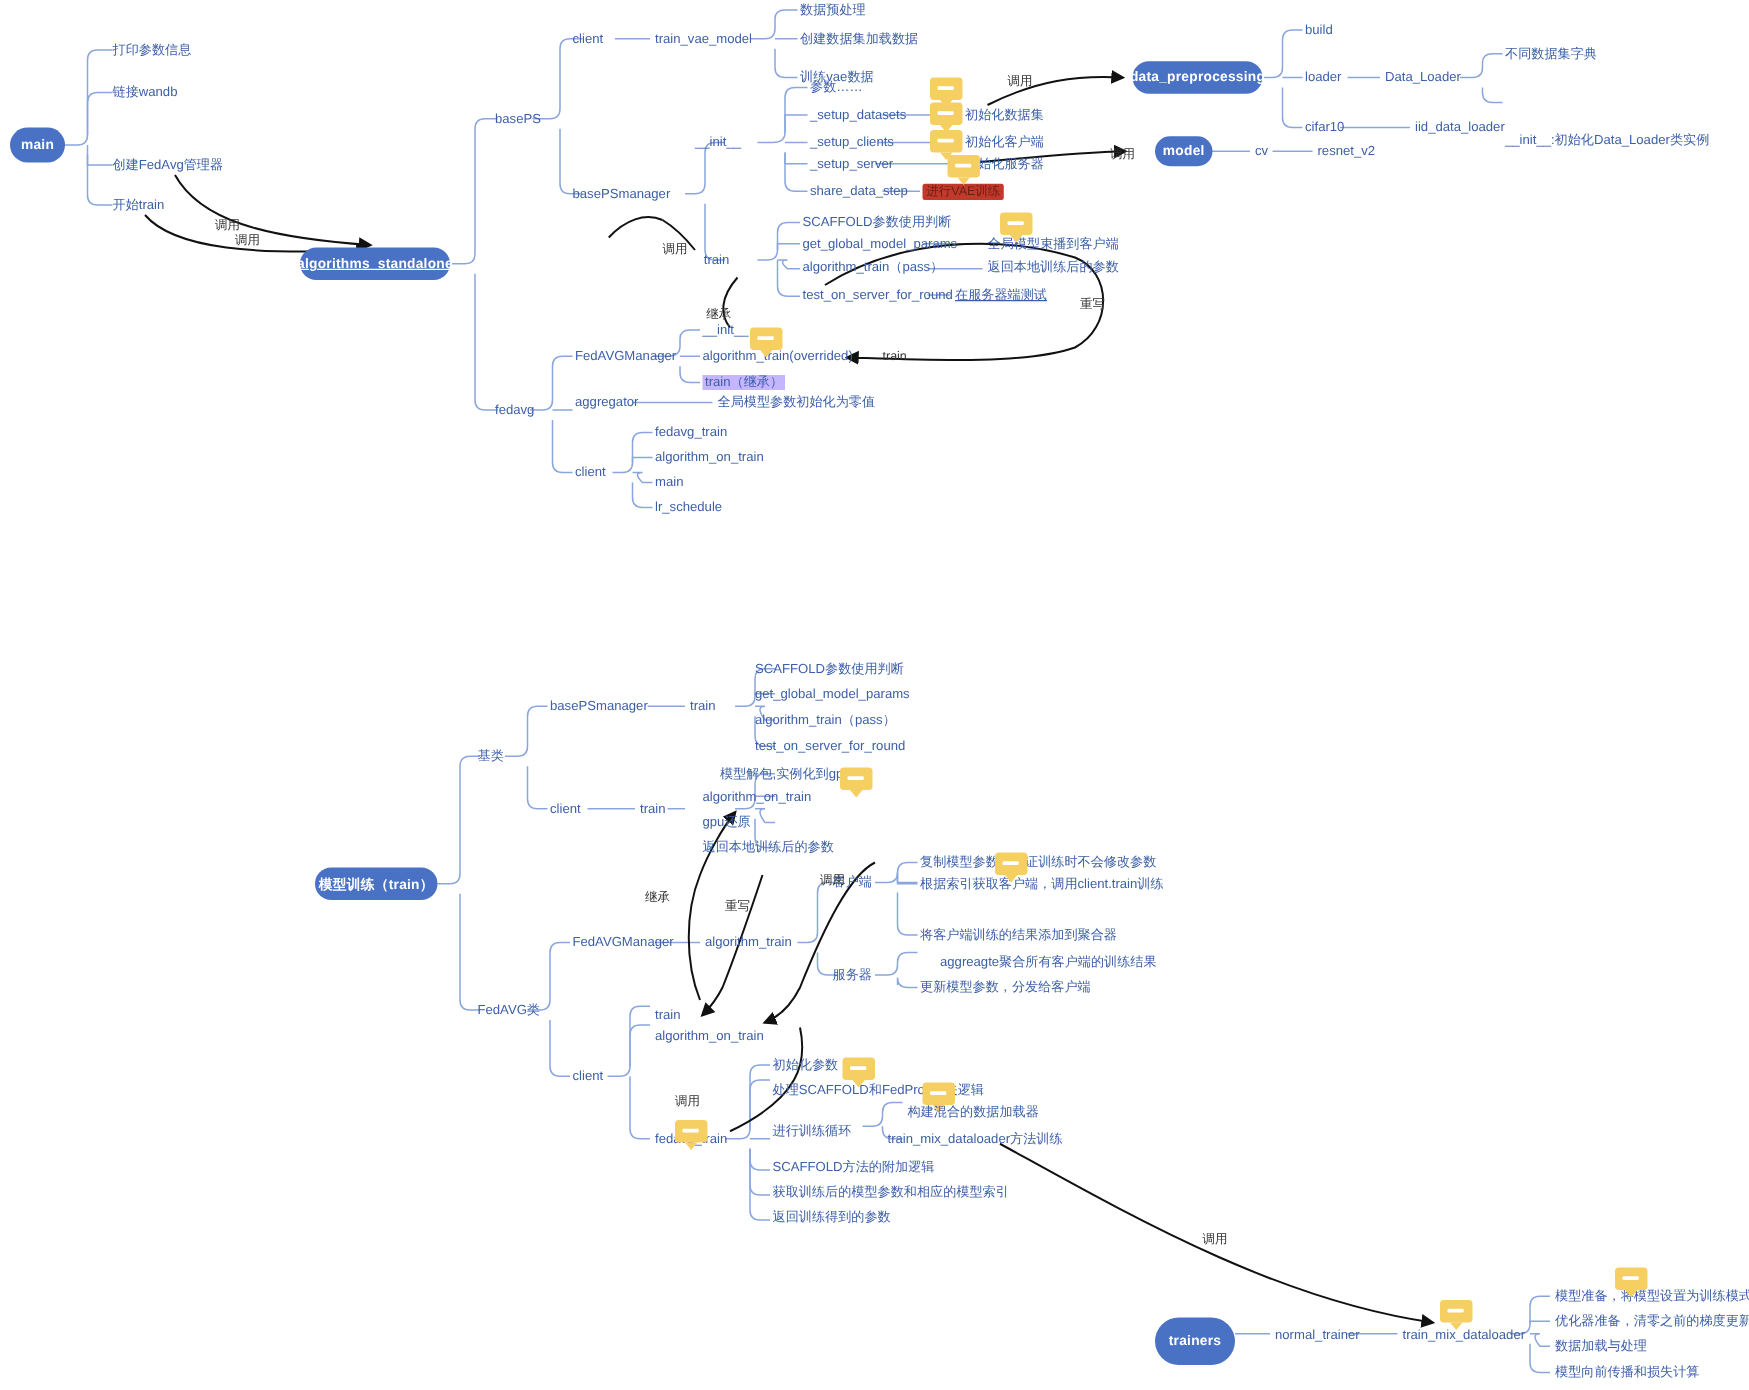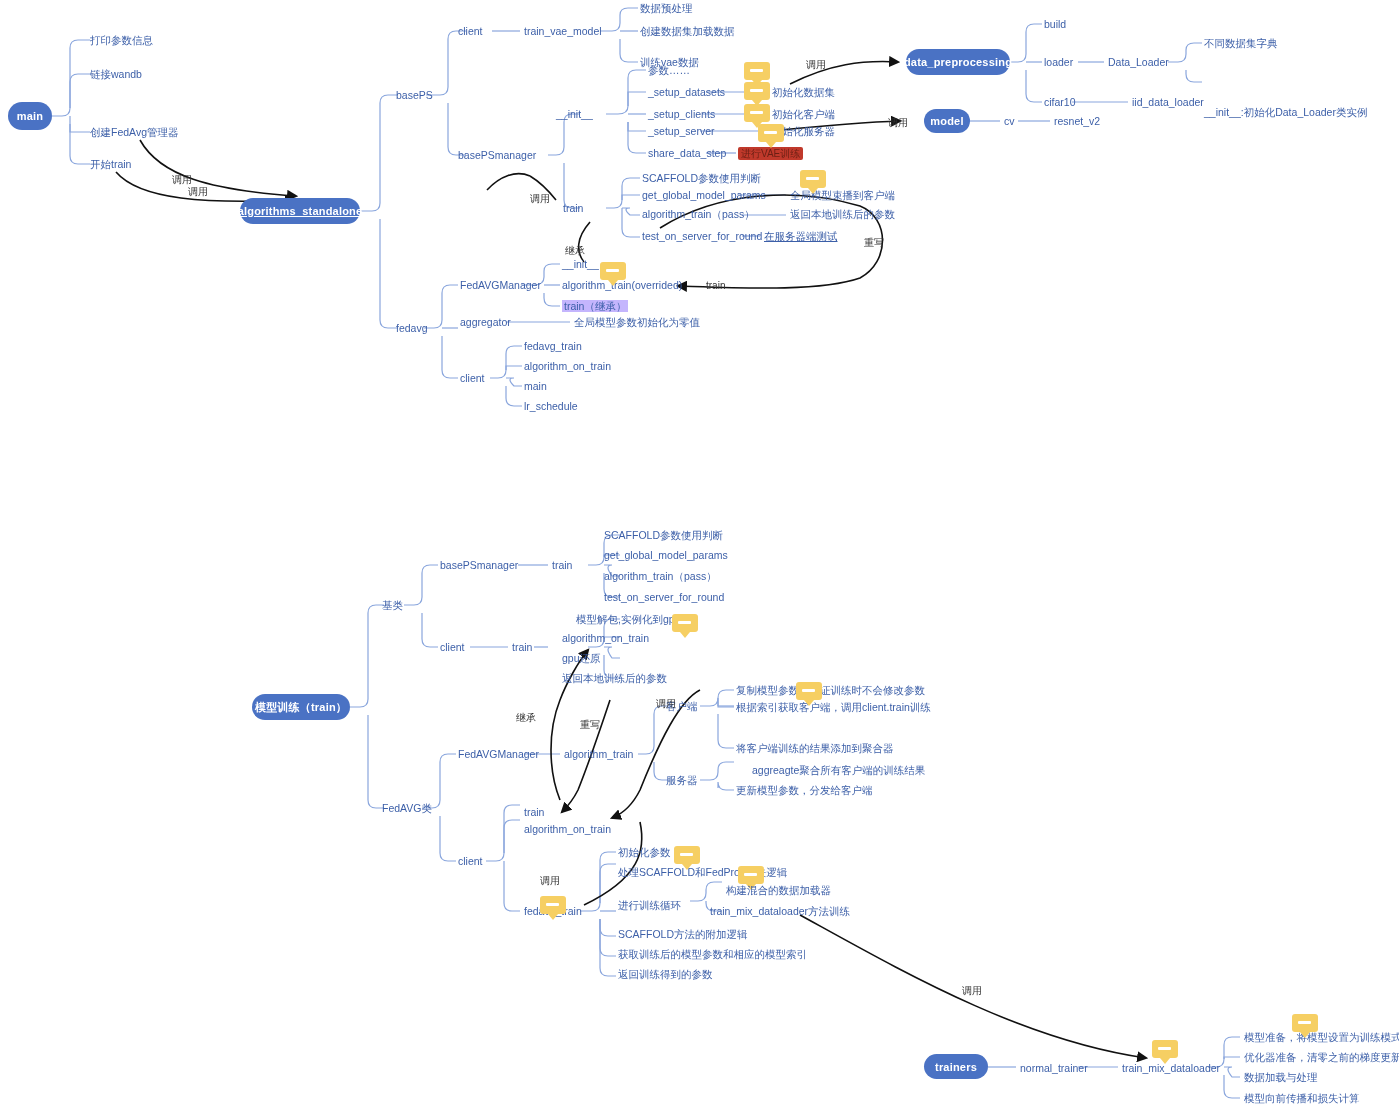--- a/index.html
+++ b/index.html
@@ -358,21 +358,21 @@
 
   <div class="node cn" style="left:726px;top:884px;">构建混合的数据加载器</div>
   <div class="node" style="left:710px;top:905px;">train_mix_dataloader方法训练</div>
 
   <div class="edgelabel" style="left:516px;top:711px;">继承</div>
   <div class="edgelabel" style="left:580px;top:718px;">重写</div>
   <div class="edgelabel" style="left:656px;top:697px;">调用</div>
   <div class="edgelabel" style="left:540px;top:874px;">调用</div>
   <div class="edgelabel" style="left:962px;top:984px;">调用</div>
 
-  <div class="pill" style="left:924px;top:1054px;width:64px;height:25px;">
+  <div class="pill" style="left:924px;top:1054px;width:64px;height:38px;">
     <span>trainers</span>
   </div>
   <div class="node" style="left:1020px;top:1062px;">normal_trainer</div>
   <div class="node" style="left:1122px;top:1062px;">train_mix_dataloader</div>
   <div class="note" style="left:1152px;top:1040px;">
       <i></i>
     </div>
 
   <div class="node cn" style="left:1244px;top:1031px;">模型准备，将模型设置为训练模式</div>
   <div class="node cn" style="left:1244px;top:1051px;">优化器准备，清零之前的梯度更新模型参数</div>

